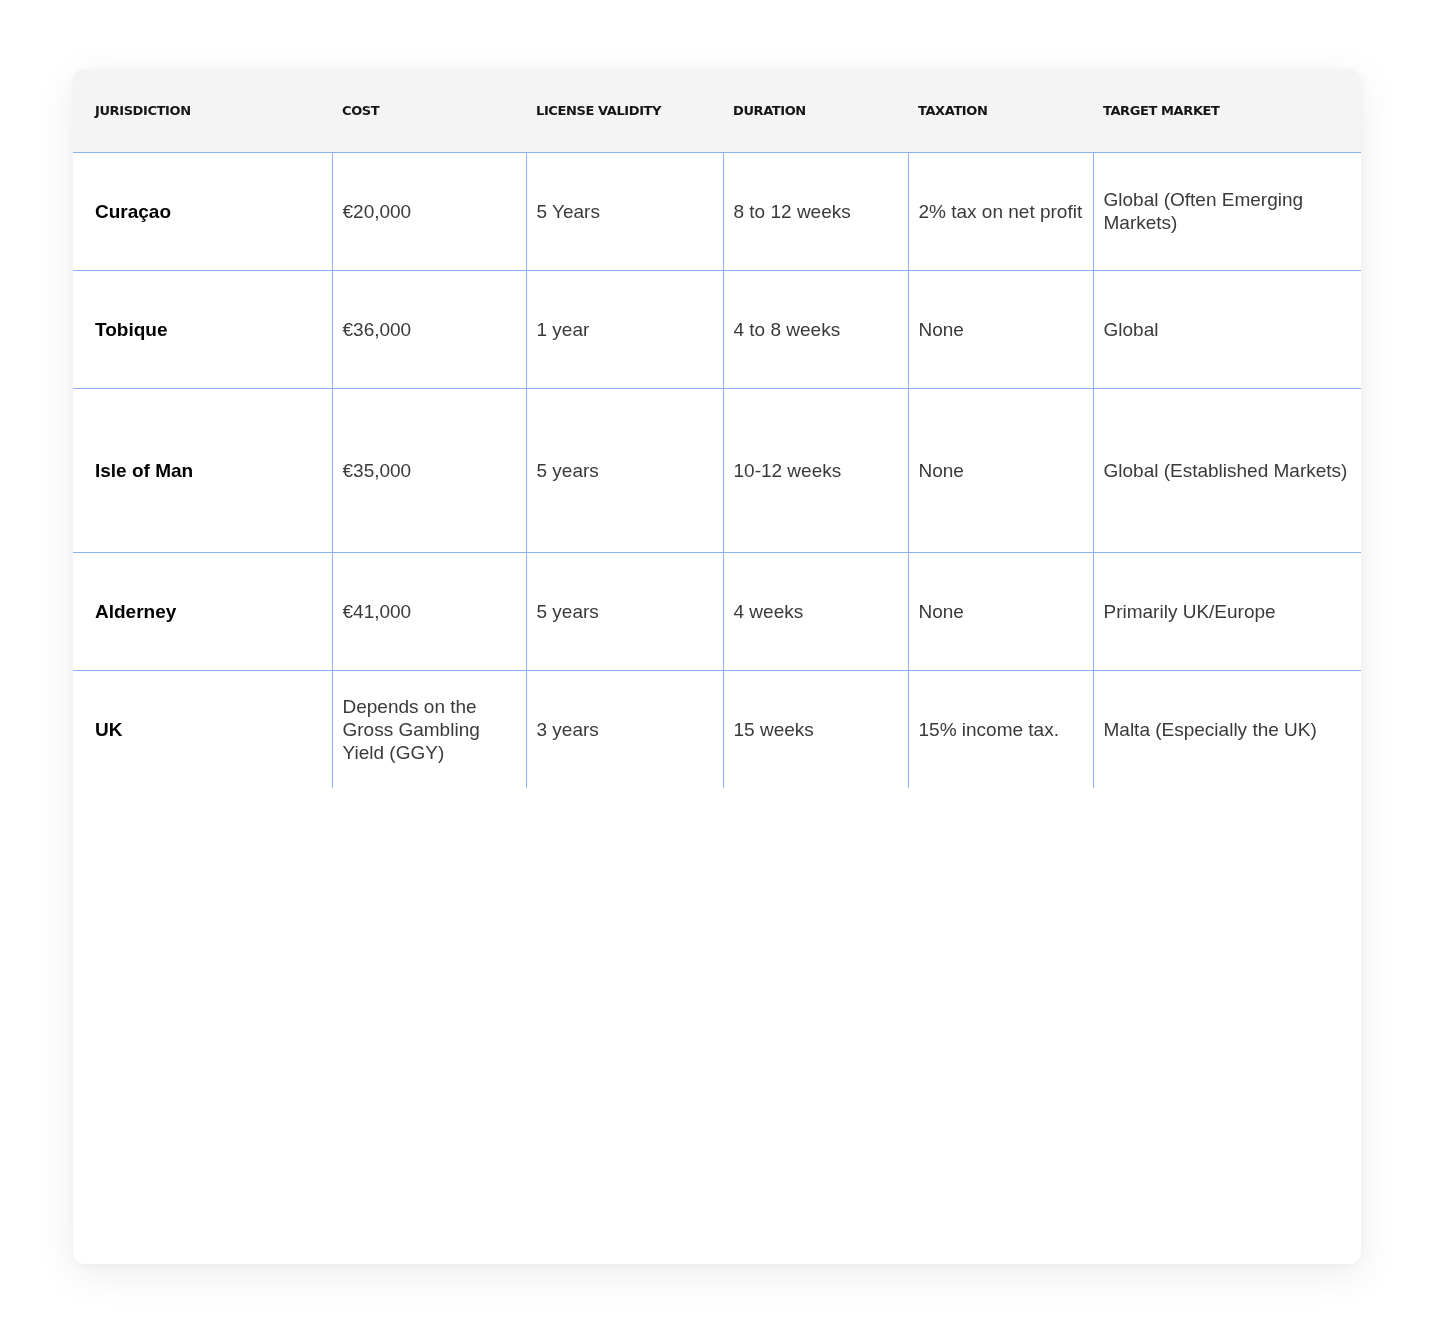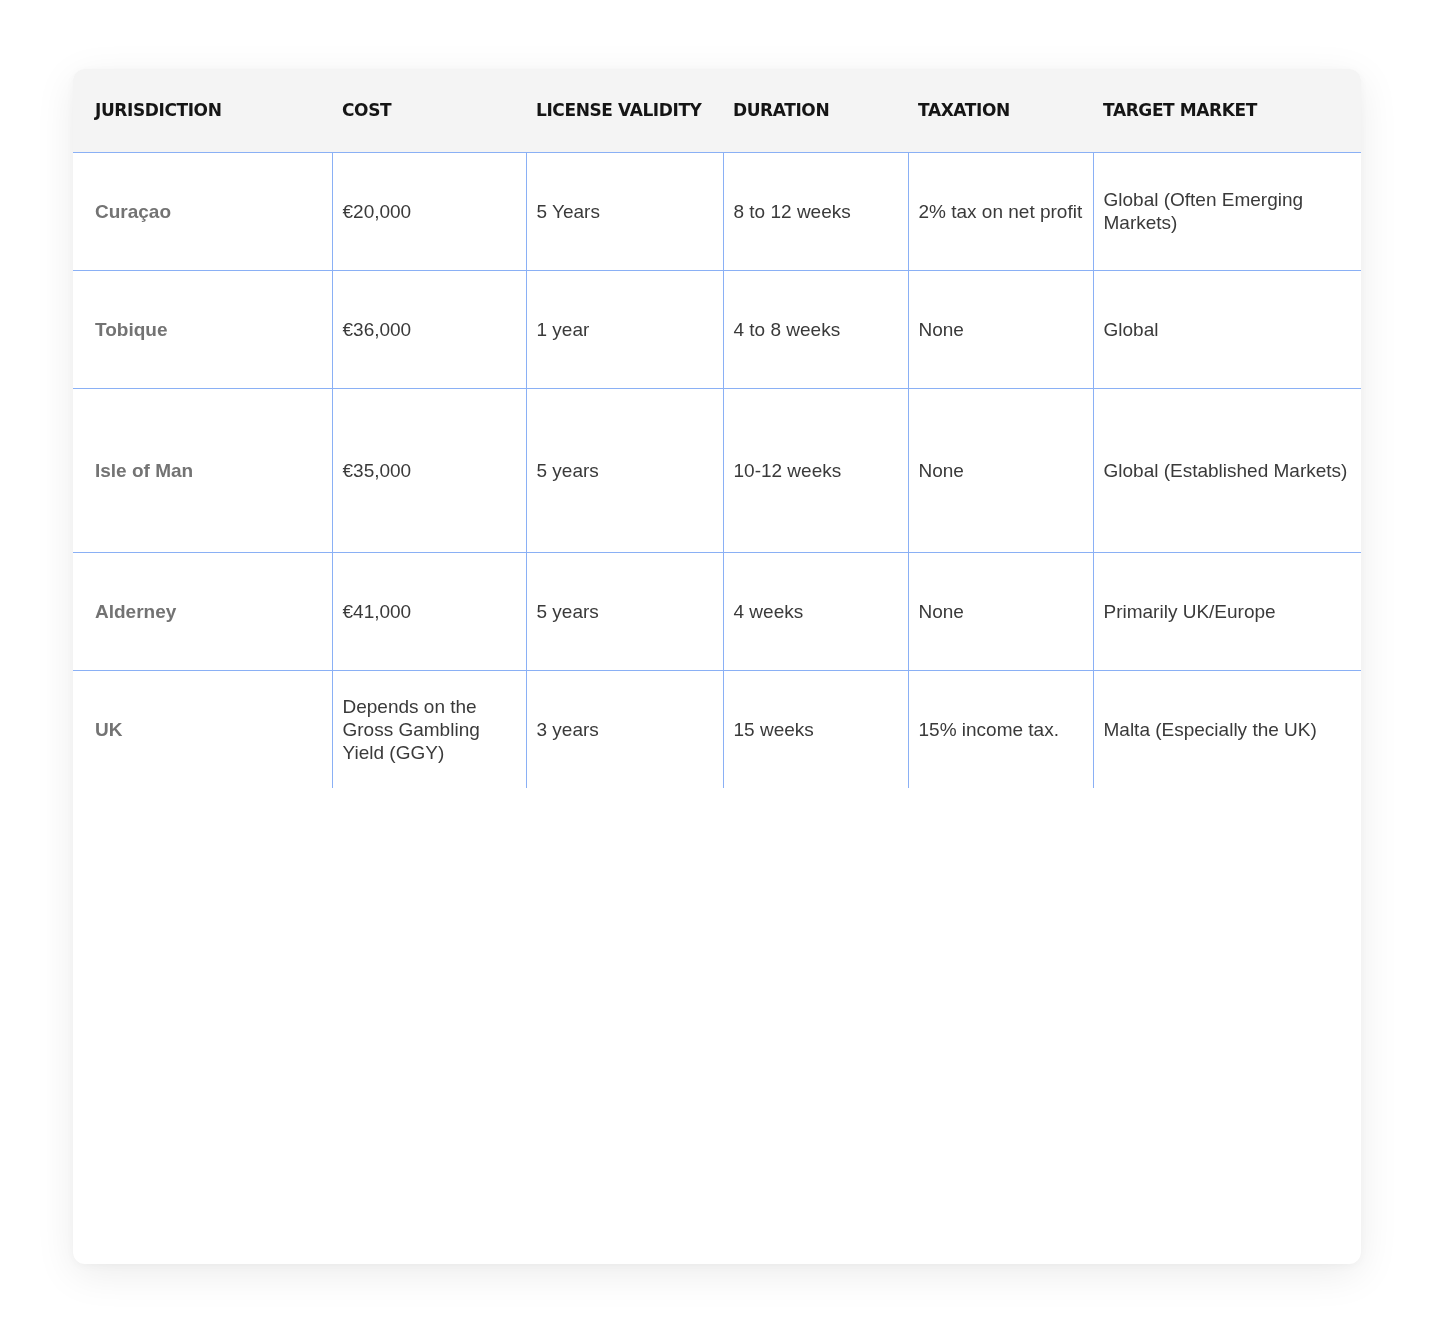--- a/index.html
+++ b/index.html
@@ -40,21 +40,21 @@
   col.c4 { width: 185px; }
   col.c5 { width: 268px; }
 
   thead tr { height: 83px; background: #f4f4f4; }
   th {
     text-align: left;
     vertical-align: middle;
     padding: 0 10px 0 22px;
     font-family: "DejaVu Sans", "Liberation Sans", sans-serif;
     font-weight: 700;
-    font-size: 17px;
+    font-size: 13px;
     letter-spacing: -0.4px;
     line-height: 23px;
     color: #151515;
     text-transform: uppercase;
     border-bottom: 1.5px solid #8ab0f5;
   }
   th.first { padding-left: 22px; }
   th:not(.first) { padding-left: 10px; }
 
   td {
@@ -63,21 +63,21 @@
     font-size: 19px;
     line-height: 23px;
     color: #3a3a3a;
     border-left: 1.5px solid #8ab0f5;
     border-bottom: 1.5px solid #8ab0f5;
   }
   td.first {
     border-left: none;
     padding-left: 22px;
     font-weight: 700;
-    color: #737373;
+    color: #000000;
   }
   tbody tr:last-child td { border-bottom: none; }
   tbody tr { height: 118px; }
   tbody tr.tall { height: 164px; }
 </style>
 </head>
 <body>
 
 <div class="page">
   <div class="card">

